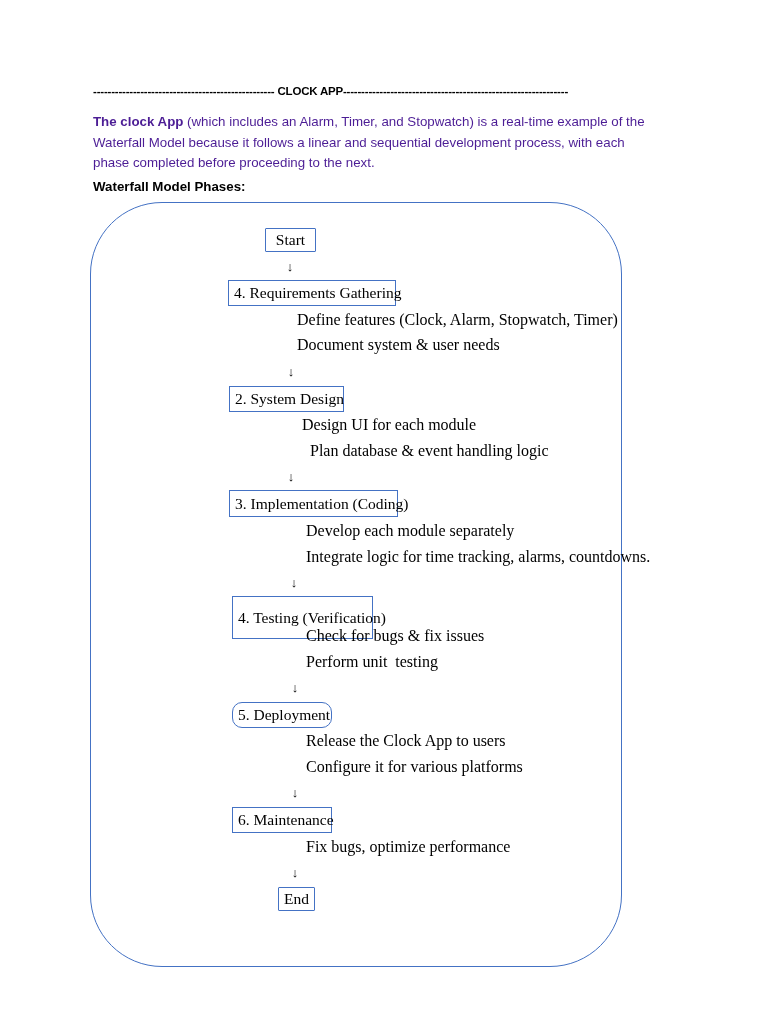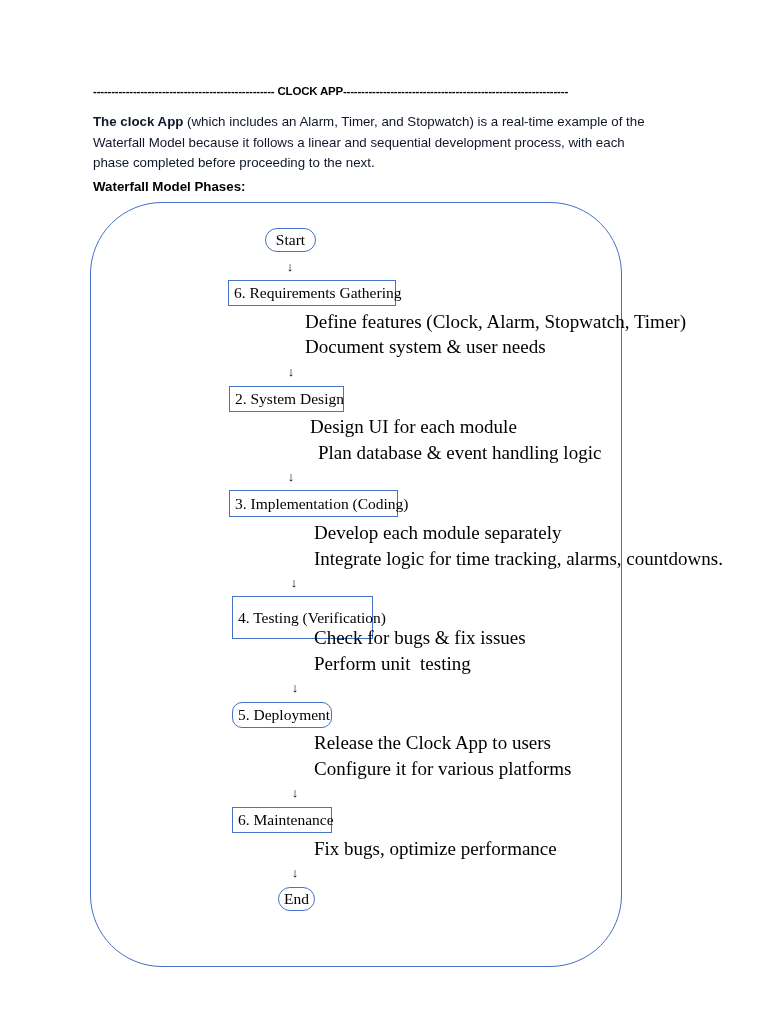--- a/index.html
+++ b/index.html
@@ -33,21 +33,21 @@
     line-height: 14px;
   }
   .intro {
     position: absolute;
     left: 93px;
     top: 112px;
     width: 565px;
     font-family: "Liberation Sans", sans-serif;
     font-size: 13.3px;
     line-height: 20.5px;
-    color: #0f172a;
+    color: #4c1d95;
   }
   .intro b { font-weight: bold; }
   .phases-label {
     position: absolute;
     left: 93px;
     top: 178px;
     font-family: "Liberation Sans", sans-serif;
     font-size: 13.3px;
     font-weight: bold;
     line-height: 18px;
@@ -74,64 +74,63 @@
     font-family: "Liberation Serif", serif;
     font-size: 15.5px;
     color: #000;
     line-height: 1;
     display: flex;
     align-items: center;
     padding-left: 5px;
     white-space: nowrap;
   }
   .node.terminator {
-    border-radius: 12px;
+    border-radius: 1px;
     justify-content: center;
     padding-left: 0;
   }
 
   .arrow {
     position: absolute;
     font-family: "Liberation Serif", serif;
     font-size: 13px;
     color: #000;
     line-height: 1;
     text-align: center;
     width: 14px;
   }
 
   .sub {
     position: absolute;
     font-family: "Liberation Serif", serif;
-    font-size: 19px;
+    font-size: 16px;
     color: #000;
     line-height: 1;
     white-space: pre;
-    margin-left: 8px;
   }
 </style>
 </head>
 <body>
 
 <div class="doc-head">
   <div class="rule-title">-------------------------------------------------- CLOCK APP--------------------------------------------------------------</div>
 </div>
 
 <div class="intro">
   <b>The clock App</b><span> (which includes an Alarm, Timer, and Stopwatch) is a real-time example of the Waterfall Model because it follows a linear and sequential development process, with each phase completed before proceeding to the next.</span>
 </div>
 
 <div class="phases-label">Waterfall Model Phases:</div>
 
 <div class="flow-frame"></div>
 
 <div class="node terminator" style="left:265px; top:228px; width:51px; height:24px;">Start</div>
 <div class="arrow" style="left:283px; top:260px;">↓</div>
 
-<div class="node" style="left:228px; top:280px; width:168px; height:26px;">6. Requirements Gathering</div>
+<div class="node" style="left:228px; top:280px; width:168px; height:26px;">4. Requirements Gathering</div>
 <div class="sub" style="left:297px; top:312px;">Define features (Clock, Alarm, Stopwatch, Timer)</div>
 <div class="sub" style="left:297px; top:337px;">Document system &amp; user needs</div>
 <div class="arrow" style="left:284px; top:365px;">↓</div>
 
 <div class="node" style="left:229px; top:386px; width:115px; height:26px;">2. System Design</div>
 <div class="sub" style="left:302px; top:417px;">Design UI for each module</div>
 <div class="sub" style="left:310px; top:443px;">Plan database &amp; event handling logic</div>
 <div class="arrow" style="left:284px; top:470px;">↓</div>
 
 <div class="node" style="left:229px; top:490px; width:169px; height:27px;">3. Implementation (Coding)</div>

